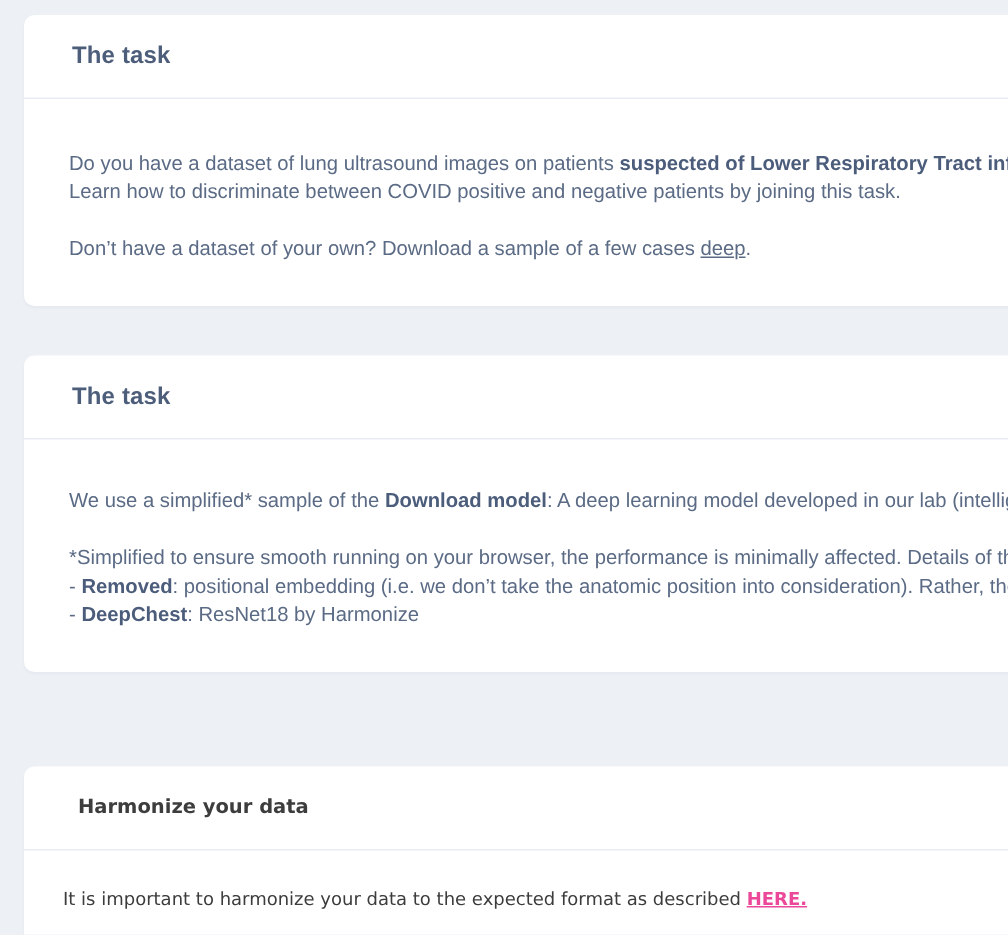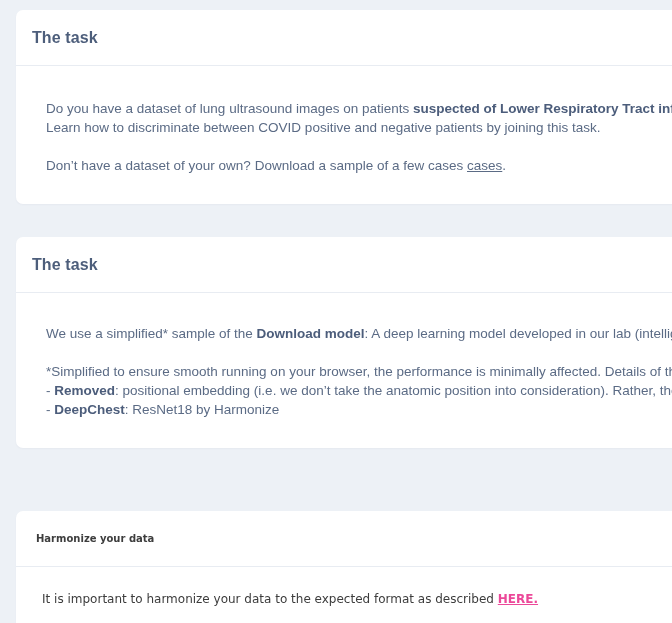--- a/index.html
+++ b/index.html
@@ -24,21 +24,21 @@
   }
   .card-header {
     height: 56px;
     border-bottom: 1px solid #e8ecf2;
     display: flex;
     align-items: center;
     padding-left: 16px;
     box-sizing: border-box;
   }
   .card-title {
-    margin: 0;
+    margin: 16px;
     font-size: 16px;
     font-weight: 700;
     color: #4d5e7b;
     letter-spacing: 0.1px;
   }
   .card-body {
     padding-left: 30px;
     box-sizing: border-box;
   }
   .tline {
@@ -67,21 +67,21 @@
 
   
   #card-model { top: 237px; height: 211px; }
   #card-model .card-body { padding-top: 31px; }
 
   
   #card-harmonize { top: 511px; height: 200px; }
   #card-harmonize .card-header { padding-left: 20px; }
   #card-harmonize .card-title {
     font-family: "DejaVu Sans", sans-serif;
-    font-size: 10px;
+    font-size: 13px;
     color: #3d3d3d;
     letter-spacing: 0;
   }
   #card-harmonize .card-body { padding-top: 23px; padding-left: 26px; }
   #card-harmonize .tline {
     font-family: "DejaVu Sans", sans-serif;
     font-size: 12px;
     color: #3c3c3c;
   }
   #card-harmonize a.body-link {
@@ -93,21 +93,21 @@
 <body>
 
 <section class="card" id="card-task">
   <div class="card-header">
     <h2 class="card-title">The task</h2>
   </div>
   <div class="card-body">
     <div class="tline"><span>Do you have a dataset of lung ultrasound images on patients </span><span class="bseg">suspected of Lower Respiratory Tract infe</span></div>
     <div class="tline">Learn how to discriminate between COVID positive and negative patients by joining this task.</div>
     <div class="gap"></div>
-    <div class="tline"><span>Don’t have a dataset of your own? Download a sample of a few cases </span><a class="body-link">cases</a><span>.</span></div>
+    <div class="tline"><span>Don’t have a dataset of your own? Download a sample of a few cases </span><a class="body-link">deep</a><span>.</span></div>
   </div>
 </section>
 
 <section class="card" id="card-model">
   <div class="card-header">
     <h2 class="card-title">The task</h2>
   </div>
   <div class="card-body">
     <div class="tline"><span>We use a simplified* sample of the </span><span class="bseg">Download model</span><span>: A deep learning model developed in our lab (intellig</span></div>
     <div class="gap"></div>

